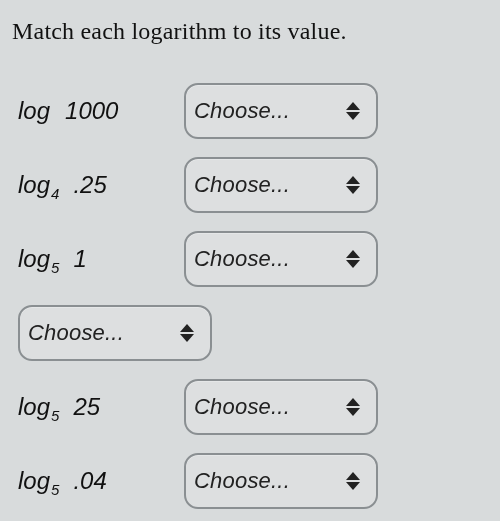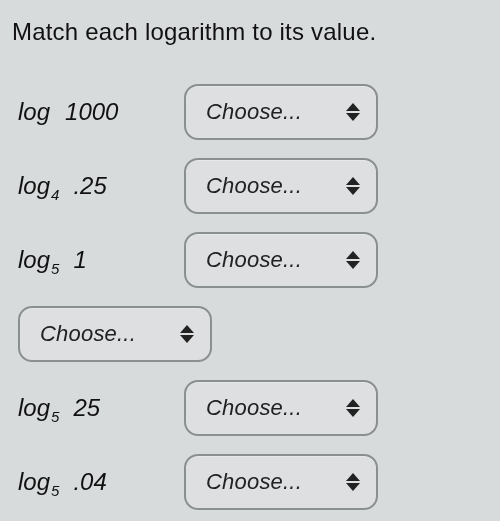--- a/index.html
+++ b/index.html
@@ -13,20 +13,21 @@
       background: #d8dbdc;
       font-family: Arial, Helvetica, sans-serif;
       padding: 18px 12px;
       color: #1a1a1a;
     }
     .instruction {
       font-size: 24px;
       margin-bottom: 38px;
       color: #111;
       letter-spacing: 0.2px;
+      font-family: Liberation Serif, serif;
     }
     .rows {
       display: flex;
       flex-direction: column;
       gap: 18px;
       padding-left: 6px;
     }
     .row {
       display: flex;
       align-items: center;
@@ -51,21 +52,21 @@
     .gap {
       display: inline-block;
       width: 10px;
     }
     .dropdown {
       display: flex;
       align-items: center;
       justify-content: space-between;
       min-width: 194px;
       height: 56px;
-      padding: 0 16px 0 20px;
+      padding: 0 16px 0 8px;
       background: #dddfe0;
       border: 2px solid #8a8f92;
       border-radius: 14px;
       font-size: 22px;
       color: #222;
       cursor: pointer;
       box-shadow: inset 0 1px 0 rgba(255,255,255,0.25);
     }
     .dropdown .label {
       letter-spacing: 0.2px;

